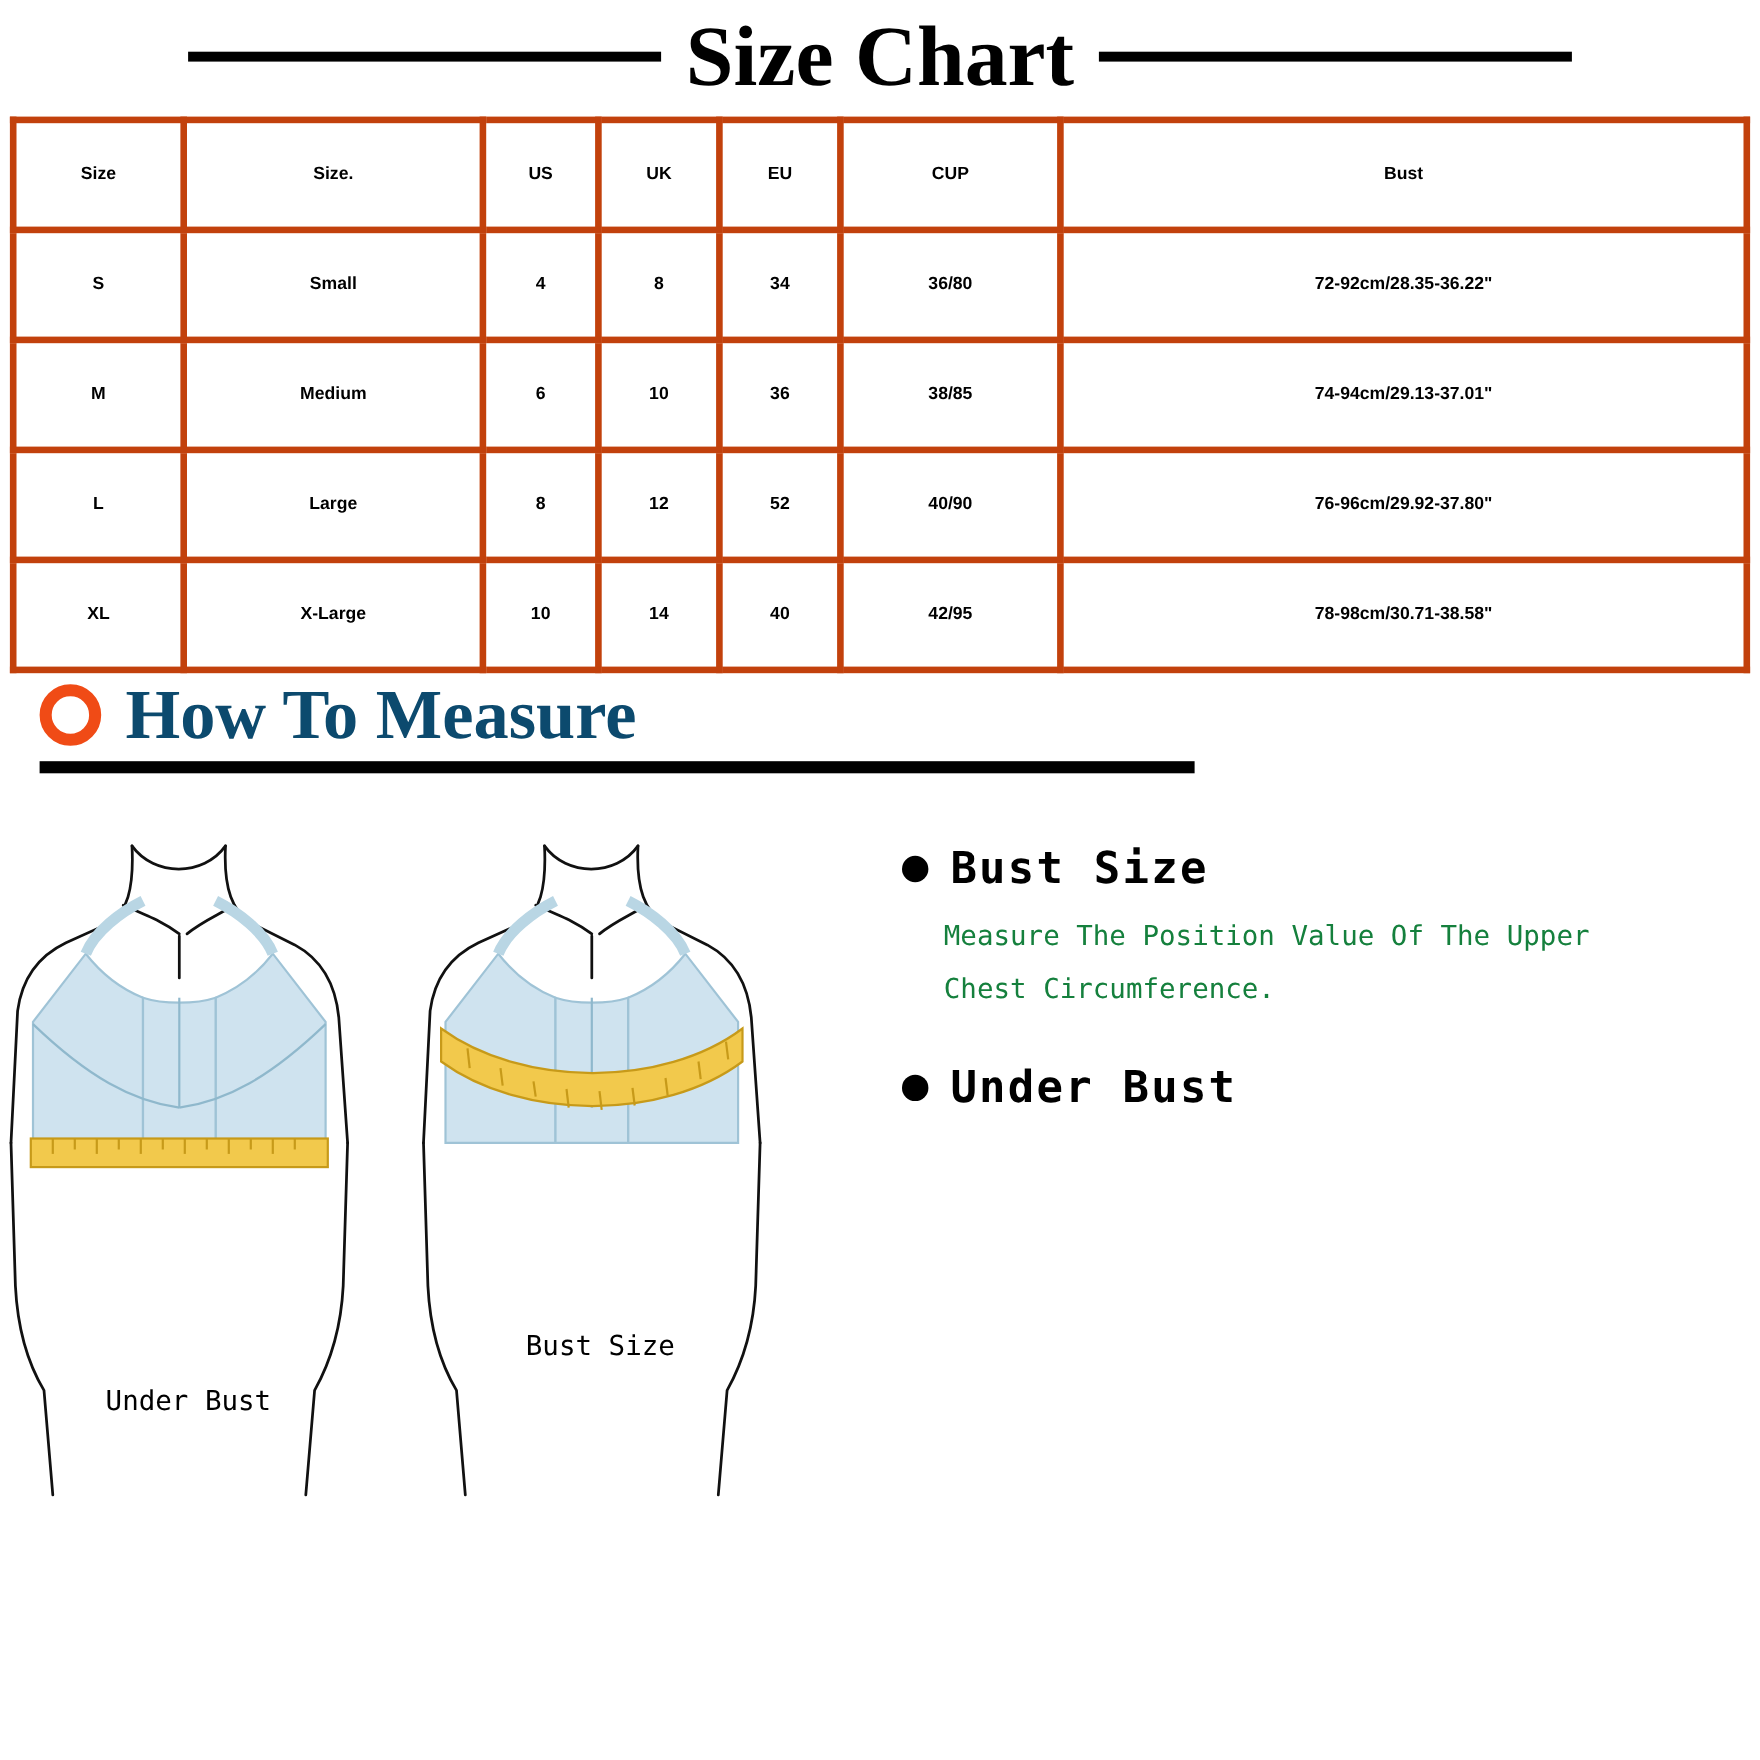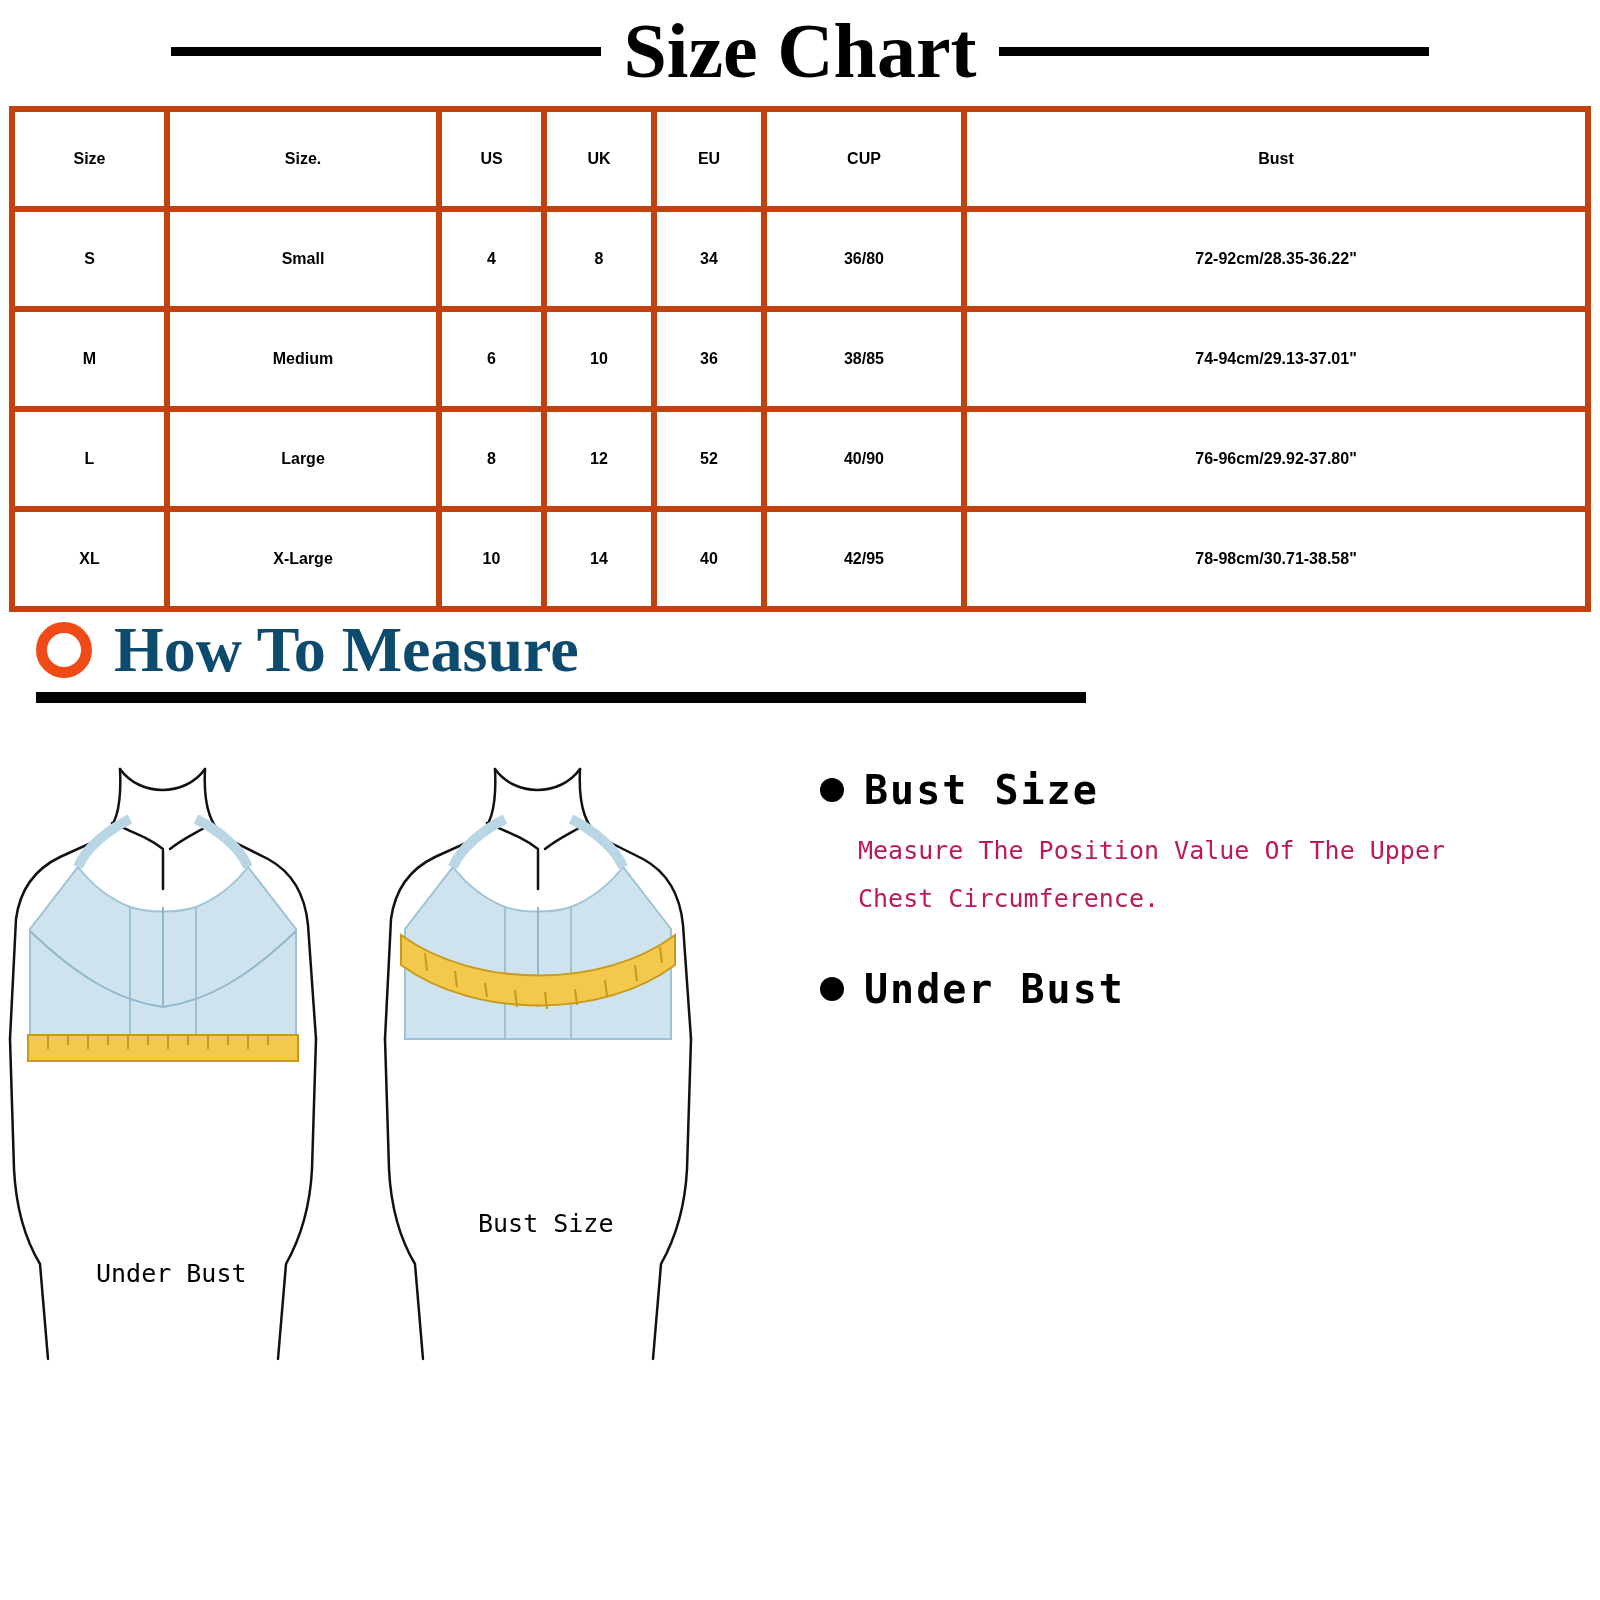--- a/index.html
+++ b/index.html
@@ -150,21 +150,21 @@
   .desc-title {
     font-family: "DejaVu Sans Mono", monospace;
     font-size: 40px;
     font-weight: bold;
     color: #000;
     letter-spacing: 2px;
   }
   .desc-body {
     font-family: "DejaVu Sans Mono", monospace;
     font-size: 25px;
-    color: #be185d;
+    color: #15803d;
     line-height: 1.9;
     margin: 14px 0 0 38px;
     max-width: 660px;
   }
 
   .fig-caption {
     font-family: "DejaVu Sans Mono", monospace;
     font-size: 25px;
     color: #000;
     position: absolute;

